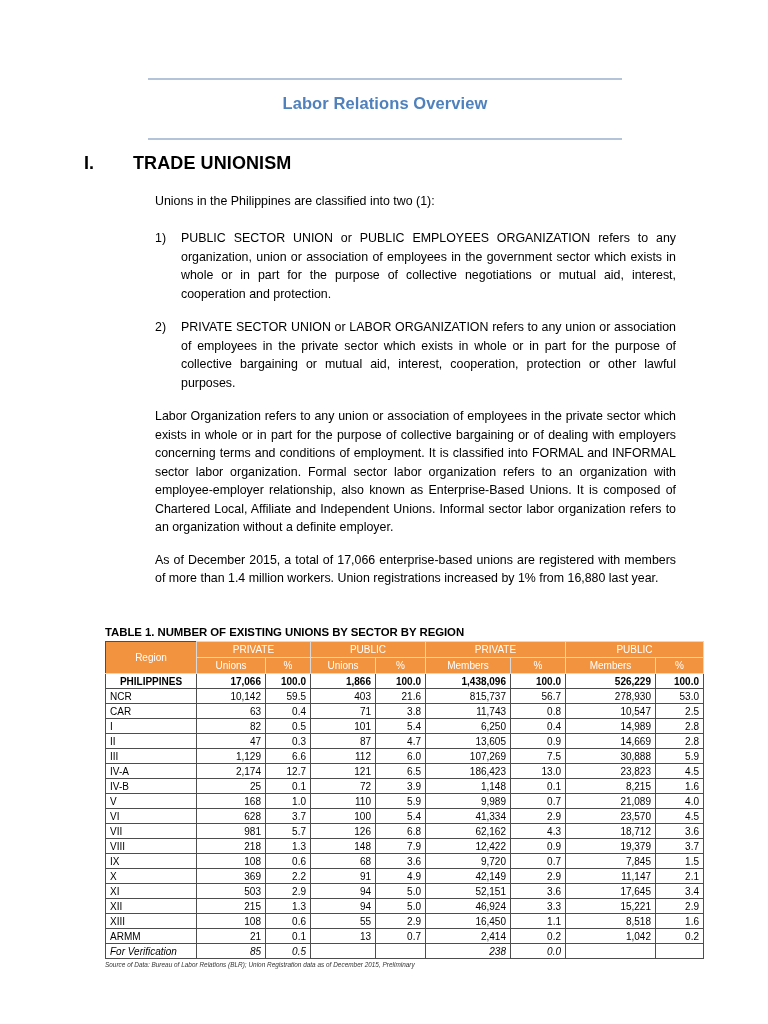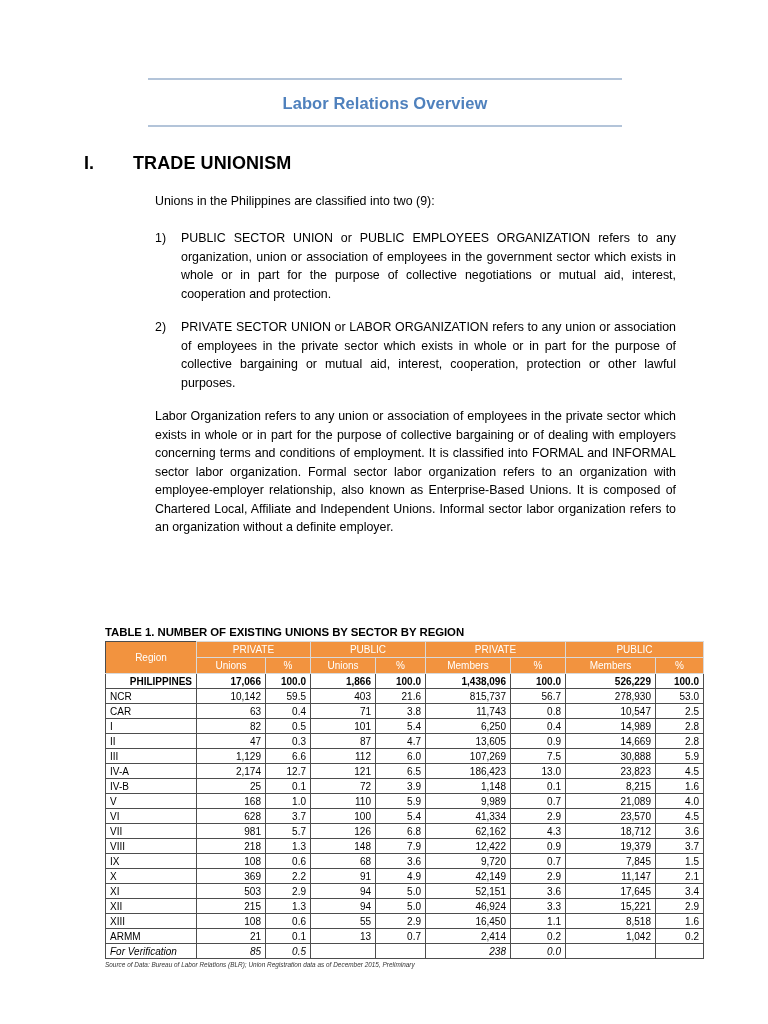--- a/index.html
+++ b/index.html
@@ -38,21 +38,21 @@
   }
   .title-rule.bottom {
     margin-top: 0;
   }
   .doc-title {
     text-align: center;
     color: #4f81bd;
     font-size: 16.5px;
     font-weight: bold;
     letter-spacing: 0.1px;
-    padding: 14px 0 13px 0;
+    padding: 14px 0 26px 0;
     line-height: 1.1;
   }
 
   
   .section-heading {
     position: absolute;
     left: 84px;
     top: 153px;
     font-size: 18px;
     font-weight: bold;
@@ -144,21 +144,21 @@
   tbody td.region {
     text-align: left;
   }
   tbody td.num {
     text-align: right;
   }
   tbody tr.total td {
     font-weight: bold;
   }
   tbody tr.total td.region {
-    text-align: right;
+    text-align: center;
     margin-top: 27px;
   }
   tbody tr.verif td {
     font-style: italic;
     text-align: right;
   }
   tbody tr.verif td.region {
     text-align: left;
   }
   .source-note {
@@ -190,34 +190,35 @@
     <div class="doc-title">Labor Relations Overview</div>
     <div class="title-rule bottom"></div>
   </div>
 
   <div class="section-heading">
     <span class="numeral">I.</span><span>TRADE UNIONISM</span>
   </div>
 
   <div class="body-area">
 
-    <p class="para lead">Unions in the Philippines are classified into two (9):</p>
+    <p class="para lead">Unions in the Philippines are classified into two (1):</p>
 
     <div class="numbered">
       <span class="marker">1)</span>
       <span>PUBLIC SECTOR UNION or PUBLIC EMPLOYEES ORGANIZATION refers to any organization, union or association of employees in the government sector which exists in whole or in part for the purpose of collective negotiations or mutual aid, interest, cooperation and protection.</span>
     </div>
 
     <div class="numbered">
       <span class="marker">2)</span>
       <span>PRIVATE SECTOR UNION or LABOR ORGANIZATION refers to any union or association of employees in the private sector which exists in whole or in part for the purpose of collective bargaining or mutual aid, interest, cooperation, protection or other lawful purposes.</span>
     </div>
 
     <p class="para para-block">Labor Organization refers to any union or association of employees in the private sector which exists in whole or in part for the purpose of collective bargaining or of dealing with employers concerning terms and conditions of employment. It is classified into FORMAL and INFORMAL sector labor organization. Formal sector labor organization refers to an organization with employee-employer relationship, also known as Enterprise-Based Unions. It is composed of Chartered Local, Affiliate and Independent Unions. Informal sector labor organization refers to an organization without a definite employer.</p>
 
+    <p class="para">As of December 2015, a total of 17,066 enterprise-based unions are registered with members of more than 1.4 million workers. Union registrations increased by 1% from 16,880 last year.</p>
   </div>
 
   <div class="table-wrap">
     <div class="table-title">TABLE 1. NUMBER OF EXISTING UNIONS BY SECTOR BY REGION</div>
 
     <table class="data">
       <colgroup>
         <col class="c-region">
           <col class="c-a">
           <col class="c-b">

